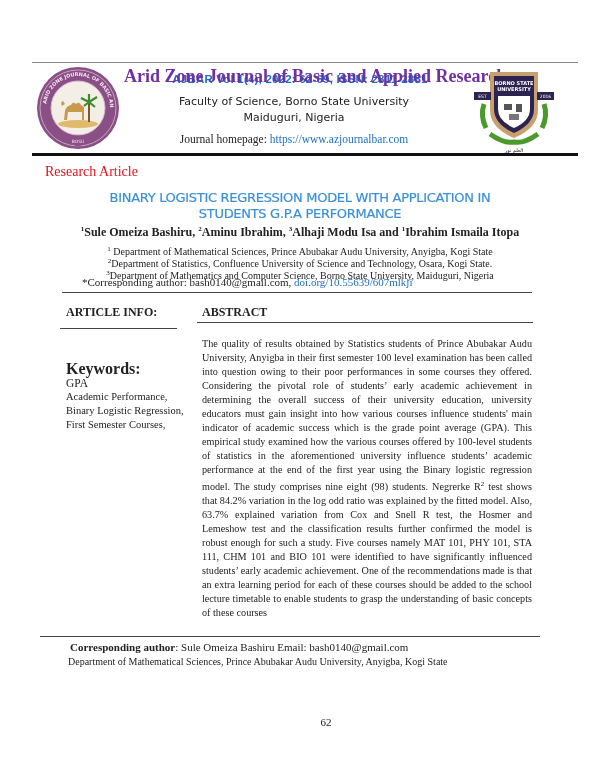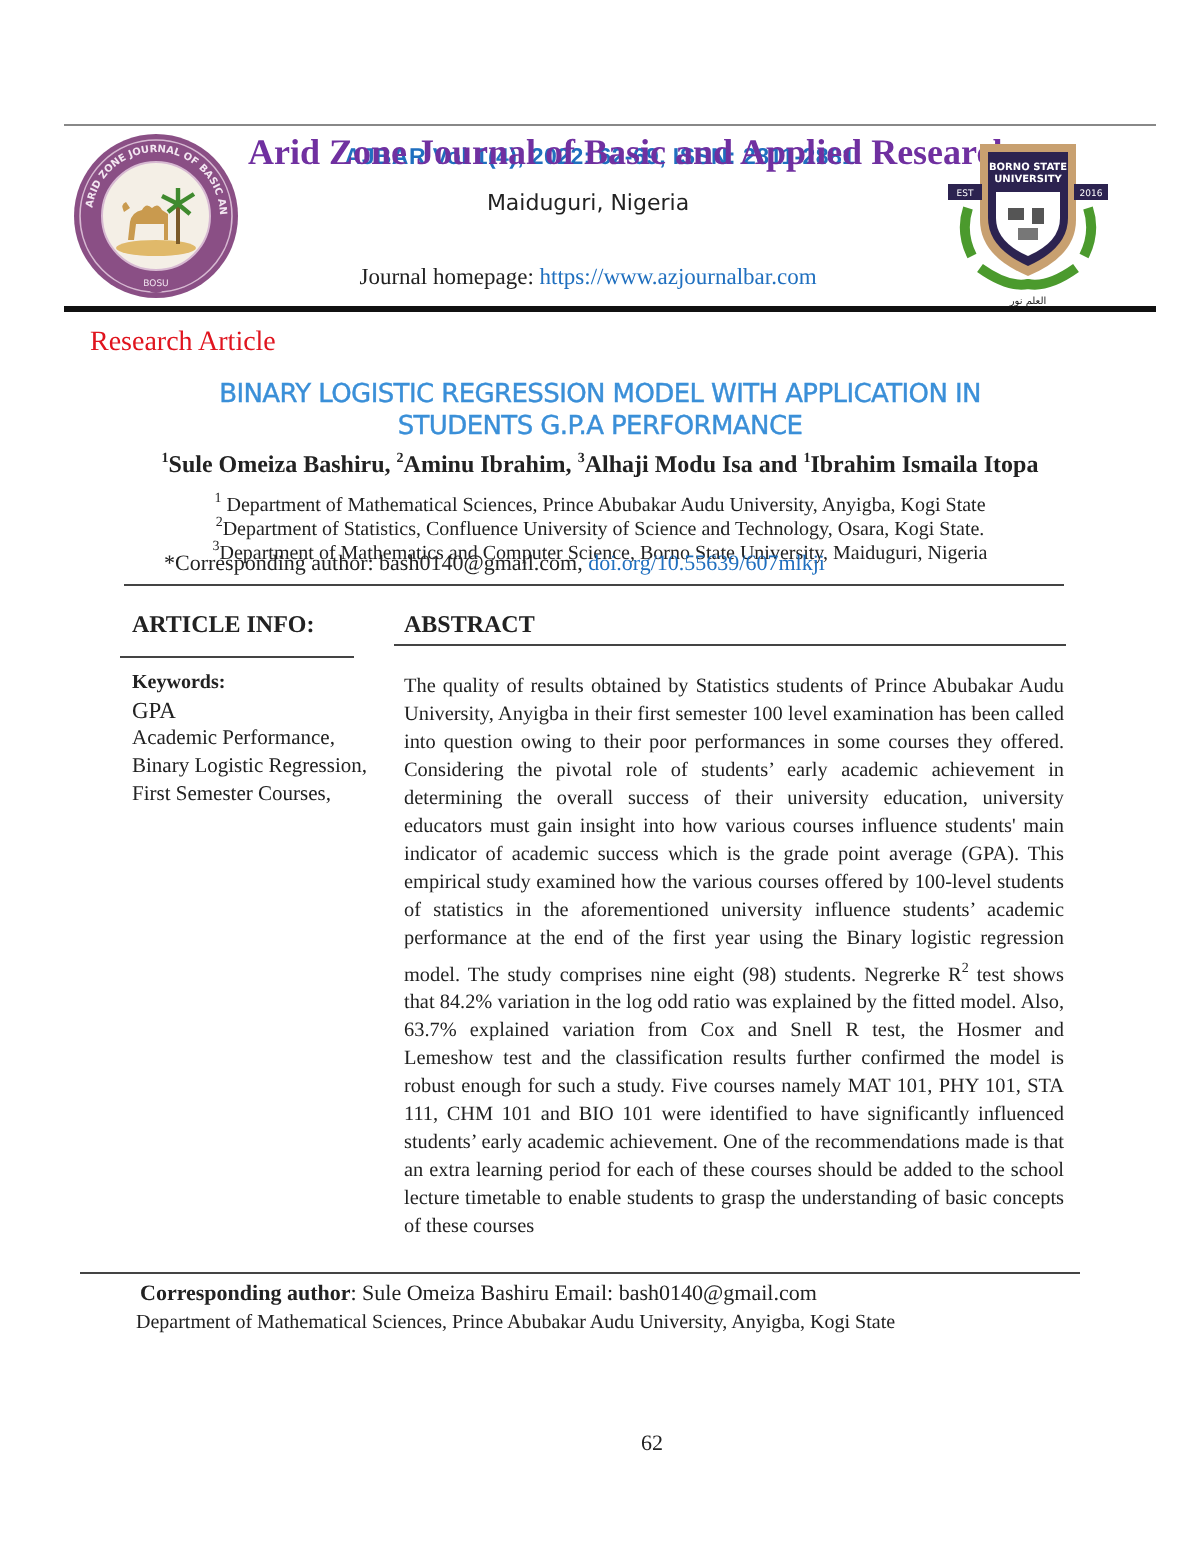--- a/index.html
+++ b/index.html
@@ -19,21 +19,21 @@
   .authors { top:225px; left:40px; width:520px; text-align:center; font-weight:bold; font-size:12px; }
   .affil { left:40px; width:520px; text-align:center; font-size:10px; line-height:12px; color:#222; }
   .corr-top { top:276px; left:82px; font-size:11px; color:#222; }
   .corr-top a { color:#1f6fbf; text-decoration:none; }
   .rule-mid { top:292px; left:62px; width:470px; height:1px; background:#444; }
   .info-head { top:305px; left:66px; font-weight:bold; font-size:12px; }
   .info-rule { top:328px; left:60px; width:117px; height:1px; background:#444; }
   .abs-head { top:305px; left:202px; font-weight:bold; font-size:12px; }
   .abs-rule { top:322px; left:197px; width:336px; height:1px; background:#444; }
   .keywords { top:335px; left:66px; width:130px; font-size:10.5px; line-height:14px; }
-  .keywords .kw-title { font-weight:bold; font-size:10px; line-height:14px; }
+  .keywords .kw-title { font-weight:bold; font-size:16px; line-height:14px;margin-top:27px; }
   .abstract-body { top:337px; left:202px; width:330px; font-size:10.2px; line-height:14px; text-align:justify; }
   .rule-bot { top:636px; left:40px; width:500px; height:1px; background:#444; }
   .corr-bot { top:641px; left:70px; font-size:11px; }
   .dept-bot { top:656px; left:68px; font-size:10px; }
   .page-num { top:716px; left:0; width:600px; text-align:center; font-size:11px;padding-left:26px; }
   sup { font-size:7px; }
 </style>
 </head>
 <body>
 
@@ -54,20 +54,21 @@
     <path d="M53 36 L45 32 M53 36 L61 31 M53 36 L48 40 M53 36 L59 41 M53 36 L53 28" stroke="#3f8a2e" stroke-width="2.2"></path>
     <circle cx="42" cy="75" r="5.5" fill="#8a4f85"></circle>
     <text x="42" y="77" font-size="4.5" fill="#f3e6f1" text-anchor="middle" font-family="DejaVu Sans, sans-serif">BOSU</text>
     <path id="ring" d="M10 42 A32 32 0 0 1 74 42" fill="none"></path>
     <text font-size="5" fill="#f3e6f1" font-family="DejaVu Sans, sans-serif" font-weight="bold"><textPath href="#ring" startOffset="4">ARID ZONE JOURNAL OF BASIC AND APPLIED</textPath></text>
   </svg>
 </div>
 
 <div class="abs journal-title">Arid Zone Journal of Basic and Applied Research</div>
 <div class="abs faculty">
+  <div>Faculty of Science, Borno State University</div>
   <div>Maiduguri, Nigeria</div>
 </div>
 <div class="abs homepage">
   <span>Journal homepage: </span><a href="#">https://www.azjournalbar.com</a>
 </div>
 
 <div class="abs logo-right">
   <svg width="100" height="88" viewBox="0 0 100 88">
     <path d="M22 62 Q16 50 20 38" stroke="#4b9a2d" stroke-width="5" fill="none"></path>
     <path d="M78 62 Q84 50 80 38" stroke="#4b9a2d" stroke-width="5" fill="none"></path>

